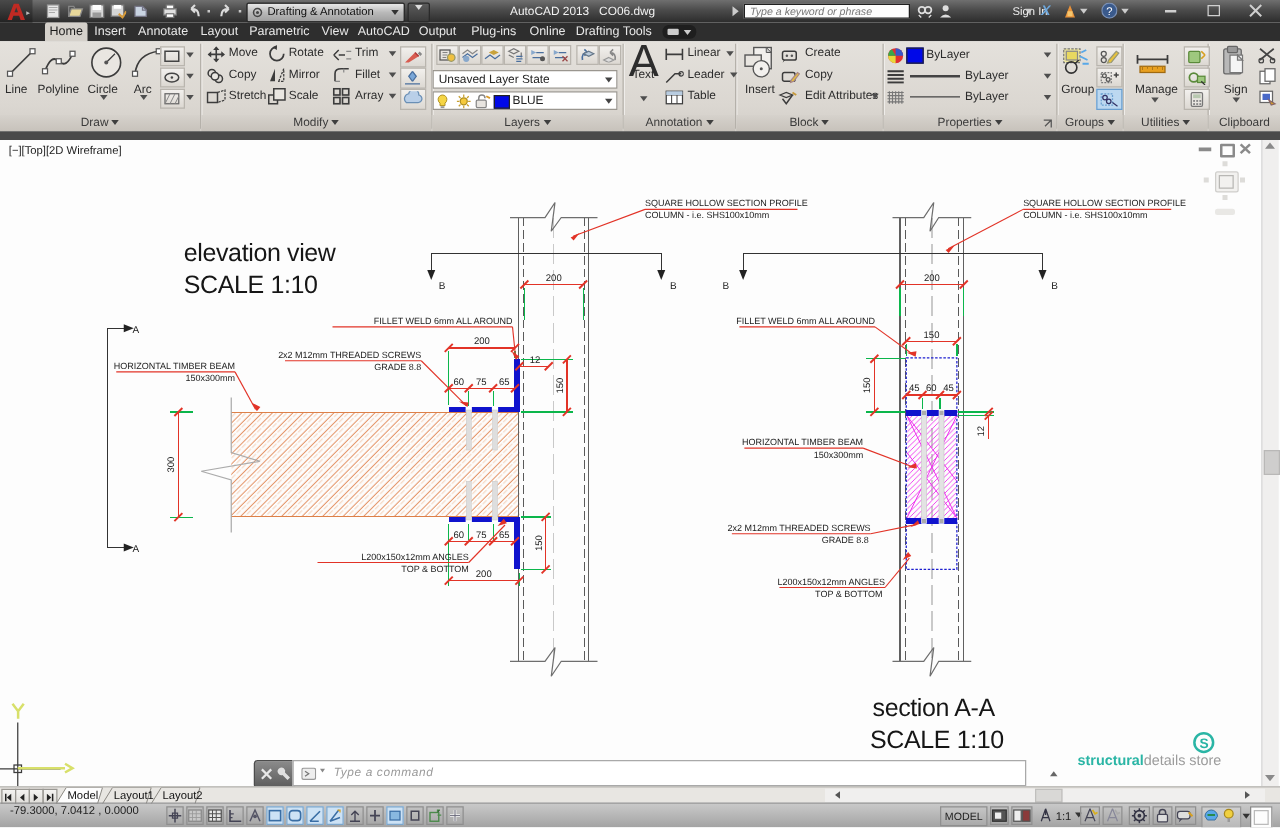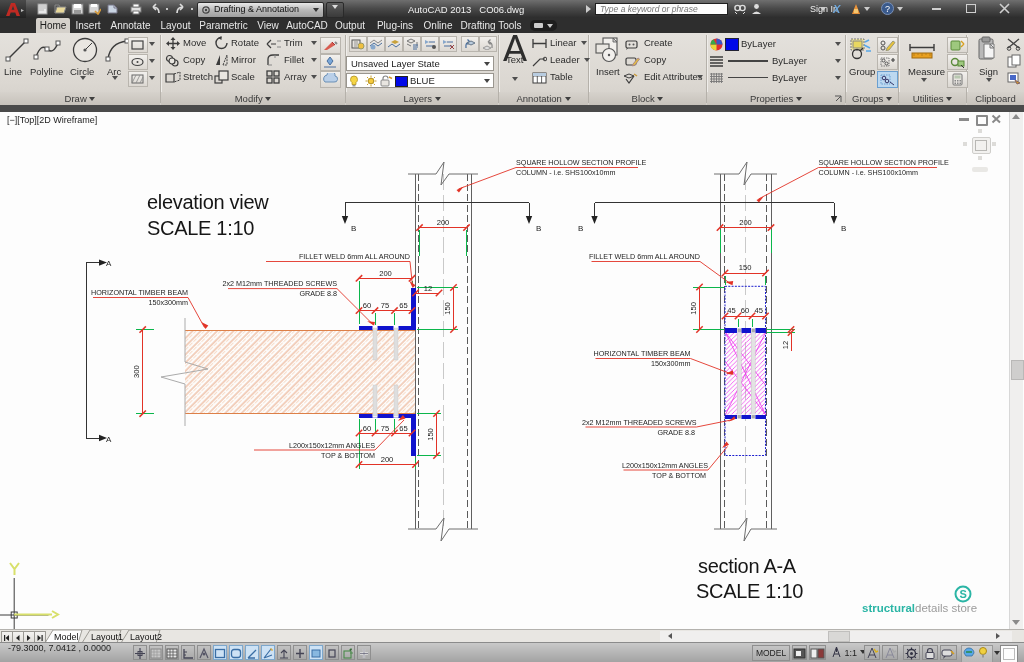--- a/index.html
+++ b/index.html
@@ -463,21 +463,21 @@
           <circle cx="8" cy="8" r="1.8" fill="none" stroke="#336"></circle>
           <path d="M11 9 l4 3" stroke="#336"></path>
         </svg>
       </div>
 
     <svg class="abs" style="left:908px;top:6px" width="28" height="22">
         <path d="M2 5 V12 M26 5 V12 M2 8.5 H26" stroke="#3c3c3c" stroke-width="1.4"></path>
         <rect x="4" y="14" width="20" height="5" fill="#e8a020" stroke="#a06a10"></rect>
         <path d="M6 14 v3 M10 14 v2 M14 14 v3 M18 14 v2 M22 14 v3" stroke="#b07818" stroke-width="0.8"></path>
       </svg>
-    <div class="rlabel" style="left:908px;top:33px">Measure</div>
+    <div class="rlabel" style="left:908px;top:33px">Manage</div>
     <div class="caret" style="left:921px;top:45px"></div>
     <div class="smbtn" style="left:947px;top:4px;width:19px;height:14px">
         <svg width="17" height="12">
           <rect x="2" y="2" width="9" height="9" rx="1" fill="#9ec87e" stroke="#5a8a3a"></rect>
           <path d="M12 2 l3 3 M12 8 l3 -3" stroke="#d8a020" stroke-width="1.4"></path>
         </svg>
       </div>
     <div class="smbtn" style="left:947px;top:21px;width:19px;height:14px">
         <svg width="17" height="12">
           <circle cx="6" cy="6" r="3.5" fill="none" stroke="#5a8a3a" stroke-width="1.4"></circle>
@@ -851,20 +851,39 @@
     <div class="abs" style="left:978px;top:17px;width:4px;height:4px;background:#dddcd9"></div>
     <div class="abs" style="left:978px;top:44px;width:4px;height:4px;background:#dddcd9"></div>
     <div class="abs" style="left:963px;top:30px;width:4px;height:4px;background:#dddcd9"></div>
     <div class="abs" style="left:992px;top:30px;width:4px;height:4px;background:#dddcd9"></div>
     <div class="abs" style="left:972px;top:55px;width:16px;height:5px;background:#e9e8e5;border-radius:2px"></div>
     <div class="abs" id="vscroll">
       <div class="abs" style="left:1px;top:2px;width:0;height:0;border-left:4px solid transparent;border-right:4px solid transparent;border-bottom:5px solid #8a8a8a;margin-left:1px"></div>
       <div class="abs" id="vthumb"></div>
       <div class="abs" style="left:1px;top:508px;width:0;height:0;border-left:4px solid transparent;border-right:4px solid transparent;border-top:5px solid #8a8a8a;margin-left:1px"></div>
     </div>
+    <div class="abs" id="cmdbar">
+      <div id="cmdgrip">
+        <svg class="abs" style="left:4px;top:5px" width="11" height="11">
+            <path d="M1.5 1.5 L9 9 M9 1.5 L1.5 9" stroke="#e8e8e8" stroke-width="1.8"></path>
+          </svg>
+        <svg class="abs" style="left:17px;top:4px" width="12" height="13">
+            <path d="M2 2 a3 3 0 0 0 3 5 l4 4 2 -2 -4 -4 a3 3 0 0 0 -4.5 -3.5 z" fill="#e0e0e0"></path>
+          </svg>
+      </div>
+      <div id="cmdinput">
+        <svg class="abs" style="left:6px;top:5px" width="12" height="10">
+            <rect x="0.5" y="0.5" width="11" height="9" rx="1.5" fill="#eee" stroke="#999"></rect>
+            <path d="M3 3 l3 2 -3 2" fill="none" stroke="#777"></path>
+          </svg>
+        <div class="abs" style="left:21px;top:6px;width:0;height:0;border-left:2.8px solid transparent;border-right:2.8px solid transparent;border-top:3.5px solid #888"></div>
+        <div class="abs" style="left:32px;top:4px;font-style:italic;font-size:9.5px;color:#9a9a9a;letter-spacing:0.5px">Type a command</div>
+        <div class="abs" style="left:605px;top:8px;width:0;height:0;border-left:3.5px solid transparent;border-right:3.5px solid transparent;border-bottom:4.5px solid #666"></div>
+      </div>
+    </div>
   </div>
   <div class="abs" id="tabsrow2">
     <div class="navb" style="left:1px">
         <svg width="9" height="10">
           <path d="M7 2 L3.5 5 L7 8 Z" fill="#222"></path>
           <rect x="2" y="2" width="1.2" height="6" fill="#222"></rect>
         </svg>
       </div>
     <div class="navb" style="left:12px">
         <svg width="9" height="10">

